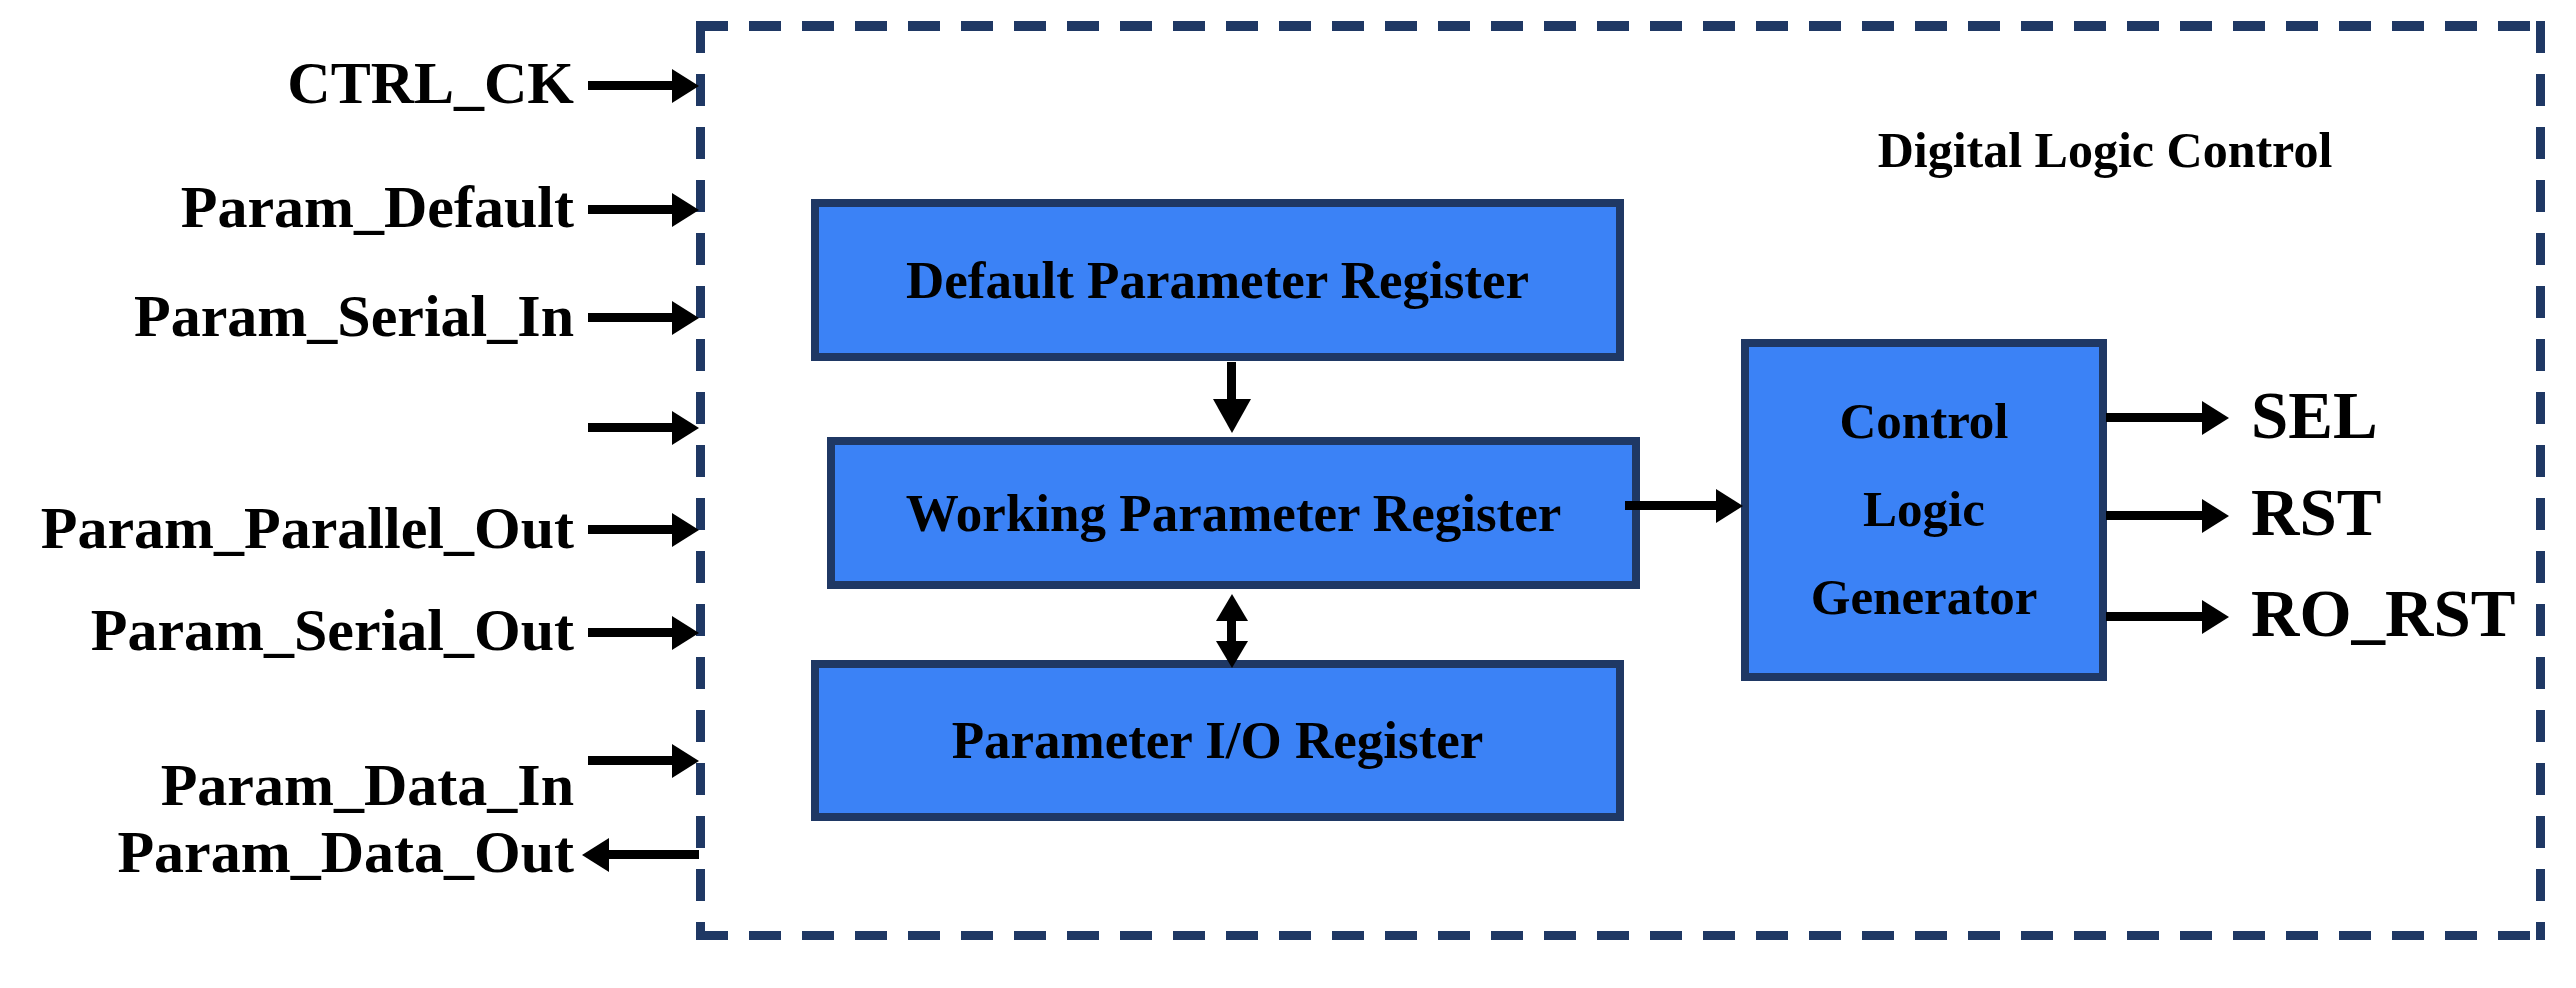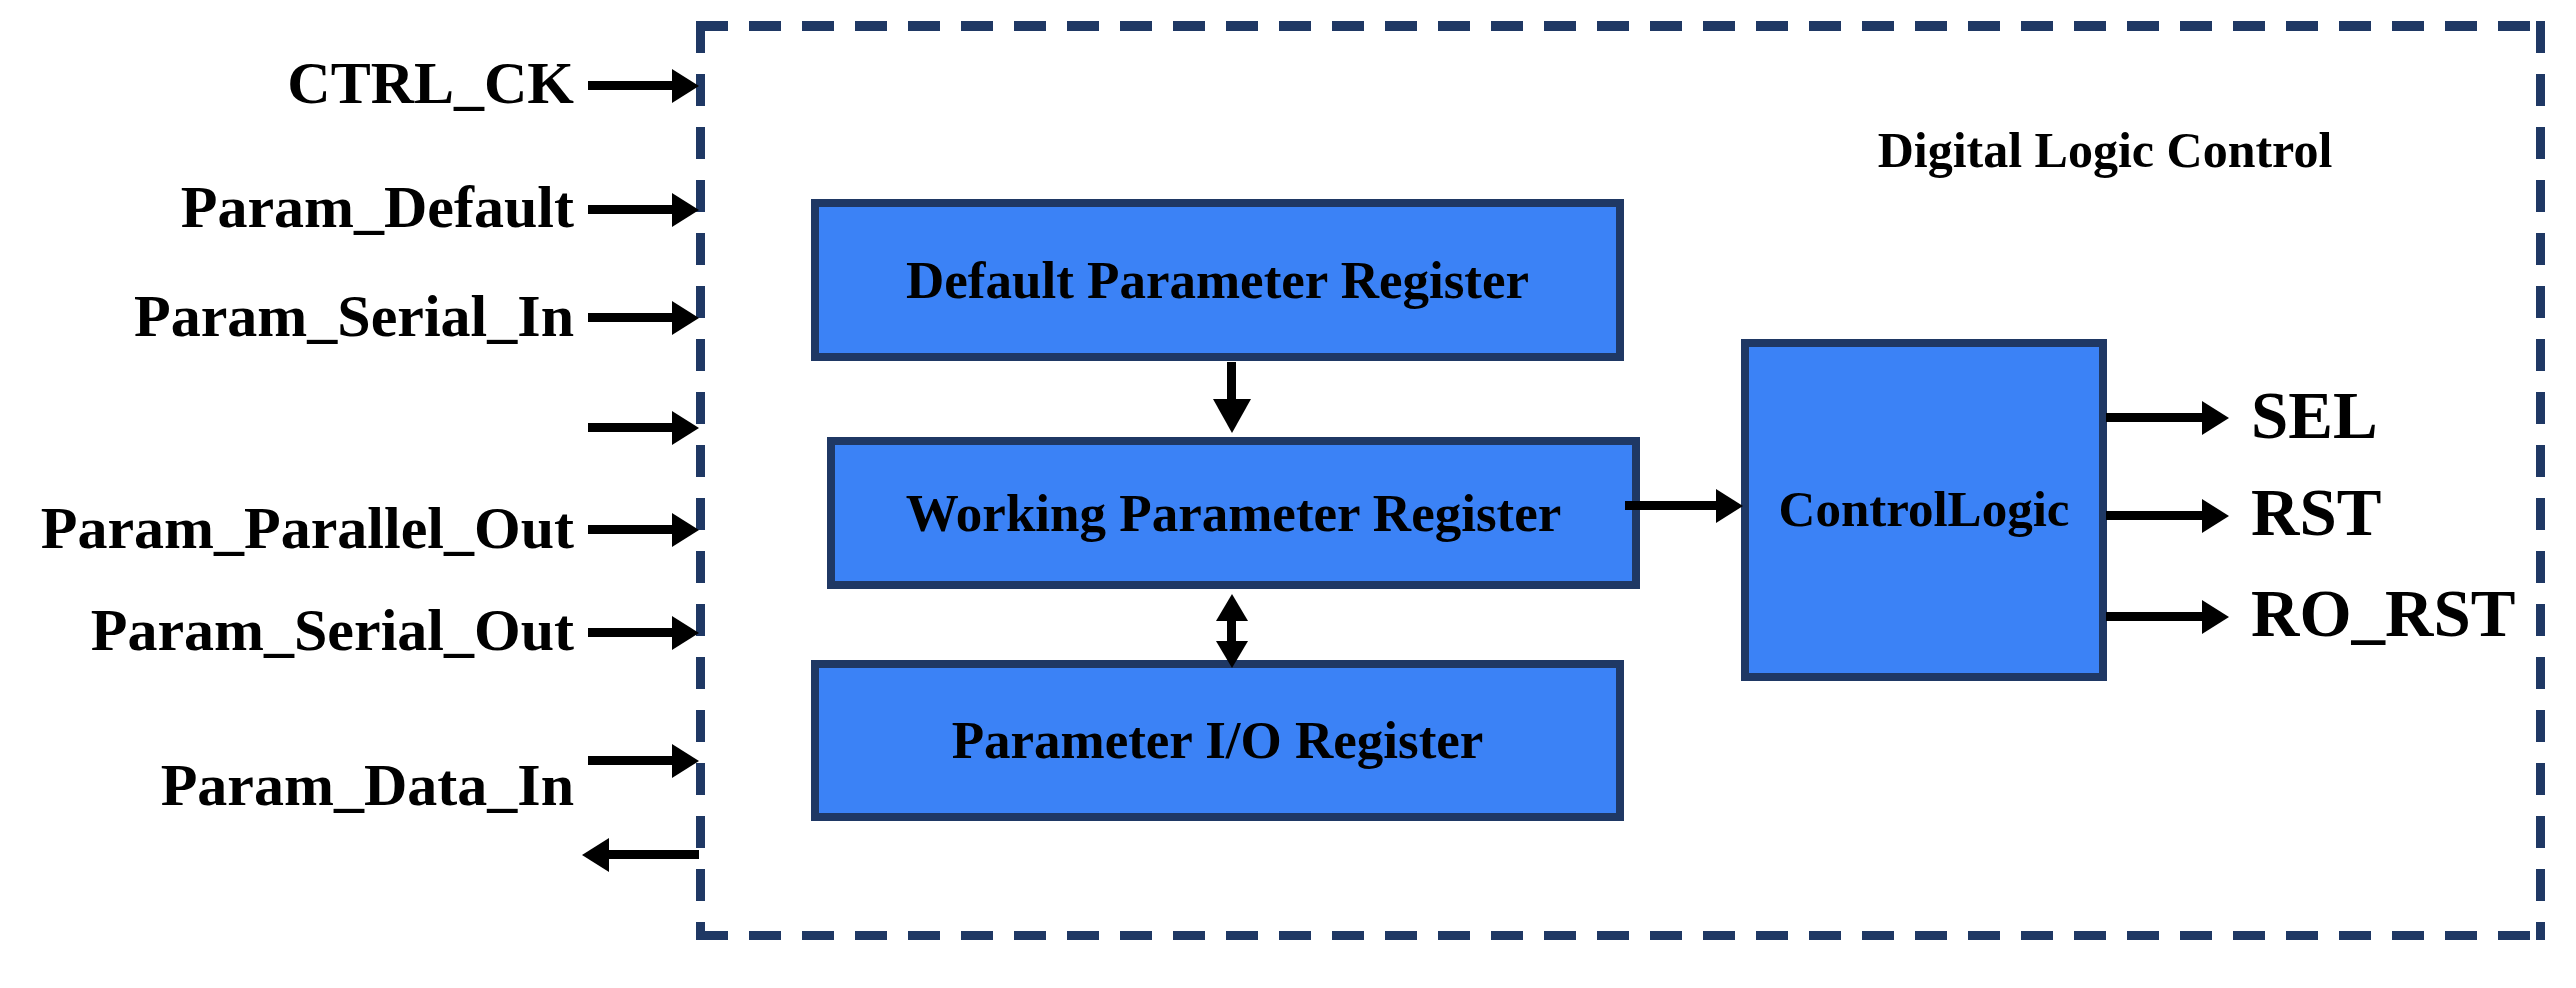--- a/index.html
+++ b/index.html
@@ -55,21 +55,21 @@
     align-items: center;
     justify-content: center;
     text-align: center;
     font-size: 53px;
     font-weight: bold;
     line-height: 1.25;
   }
   .block-default { left: 811px;  top: 199px; width: 813px; height: 162px; }
   .block-working { left: 811px;  top: 437px; width: 813px; height: 152px; margin-left: 16px; }
   .block-io      { left: 811px;  top: 660px; width: 813px; height: 161px; }
-  .block-clg     { left: 1741px; top: 339px; width: 366px; height: 342px; font-size: 51px; line-height: 1.72; }
+  .block-clg     { left: 1741px; top: 339px; width: 366px; height: 342px; font-size: 51px; line-height: 1.72; flex-direction: column; }
   .block-clg span { display: block; }
 
   
   .sig-label {
     position: absolute;
     font-size: 60px;
     font-weight: bold;
     white-space: nowrap;
     transform: translateY(-54%);
     line-height: 1;
@@ -165,20 +165,21 @@
   <div class="dash-v dash-right"></div>
 
   <div class="title">Digital Logic Control</div>
 
   <div class="sig-label in-label" style="top:85px;">CTRL_CK</div>
   <div class="sig-label in-label" style="top:209px;">Param_Default</div>
   <div class="sig-label in-label" style="top:318px;">Param_Serial_In</div>
   <div class="sig-label in-label" style="top:530px;">Param_Parallel_Out</div>
   <div class="sig-label in-label" style="top:632px;">Param_Serial_Out</div>
   <div class="sig-label in-label" style="top:760px;margin-top:27px;">Param_Data_In</div>
+  <div class="sig-label in-label" style="top:854px;">Param_Data_Out</div>
 
   <div class="arrow-h head-right in-arrow" style="top:81px;"></div>
   <div class="arrow-h head-right in-arrow" style="top:205px;"></div>
   <div class="arrow-h head-right in-arrow" style="top:313px;"></div>
   <div class="arrow-h head-right in-arrow" style="top:423px;"></div>
   <div class="arrow-h head-right in-arrow" style="top:525px;"></div>
   <div class="arrow-h head-right in-arrow" style="top:628px;"></div>
   <div class="arrow-h head-right in-arrow" style="top:756px;"></div>
   <div class="arrow-h head-left in-arrow rev" style="top:850px;"></div>
 
@@ -187,20 +188,21 @@
   </div>
   <div class="block block-working">
     <span>Working Parameter Register</span>
   </div>
   <div class="block block-io">
     <span>Parameter I/O Register</span>
   </div>
   <div class="block block-clg">
     <span>Control</span>
     <span>Logic</span>
+    <span>Generator</span>
   </div>
 
   <div class="arrow-v head-down" style="left:1227px; top:362px; height:39px;"></div>
   <div class="arrow-v head-up head-down small" style="left:1227px; top:620px; height:22px;"></div>
   <div class="arrow-h head-right" style="left:1625px; top:501px; width:91px;"></div>
 
   <div class="arrow-h head-right clg-out" style="top:413px;"></div>
   <div class="arrow-h head-right clg-out" style="top:511px;"></div>
   <div class="arrow-h head-right clg-out" style="top:612px;"></div>
 

